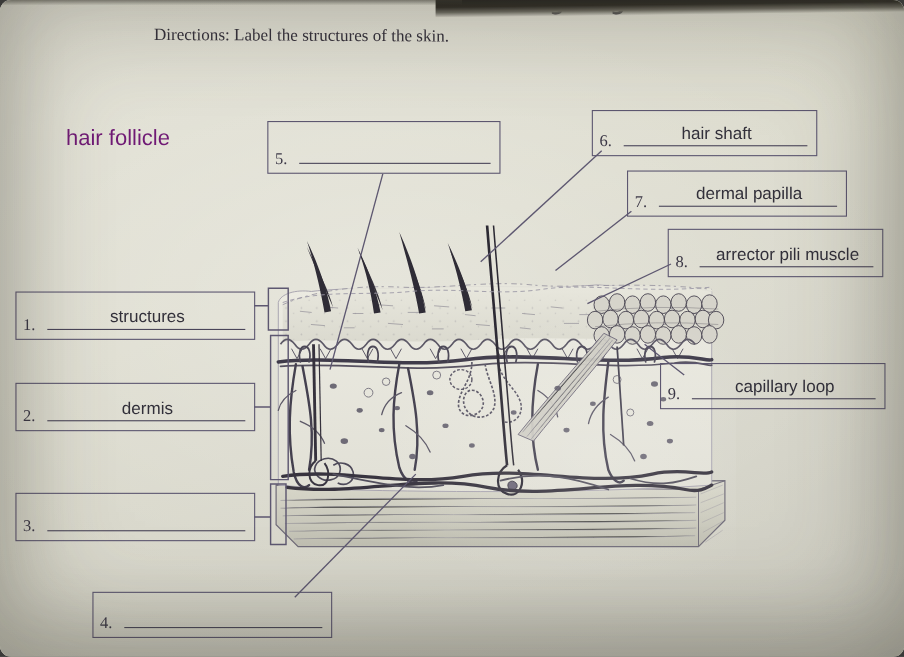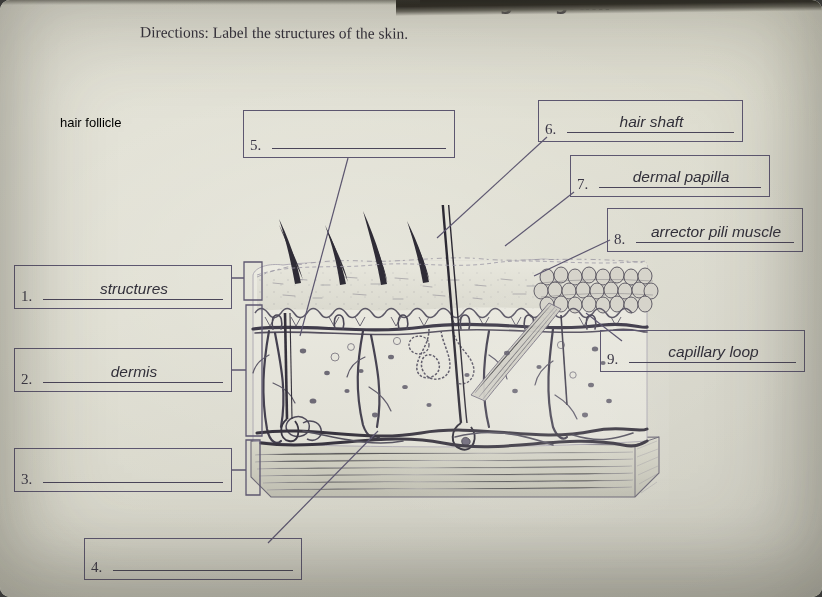--- a/index.html
+++ b/index.html
@@ -64,22 +64,22 @@
     font-size: 15.5px;
     color: #332f3a;
     white-space: nowrap;
     transform: skewY(0.3deg);
   }
 
   
   #wordbank-term {
     position: absolute;
     left: 60px; top: 115px;
-    font-size: 13px;
-    color: #000000;
+    font-size: 20px;
+    color: #701a75;
     white-space: nowrap;
   }
 
   
   .abox {
     position: absolute;
     border: 1.4px solid #5d5770;
     background: transparent;
     box-sizing: border-box;
   }
@@ -101,21 +101,20 @@
   .abox .answer {
     position: absolute;
     left: 30px;
     right: 8px;
     bottom: 11px;
     text-align: center;
     font-size: 15.5px;
     color: #32303a;
     white-space: nowrap;
     line-height: 1.05;
-    font-style: italic;
   }
 
   
   #overlay { position: absolute; inset: 0; pointer-events: none; }
 
   
   #diagram {
     position: absolute;
     left: 243px; top: 205px;
     width: 426px; height: 320px;

